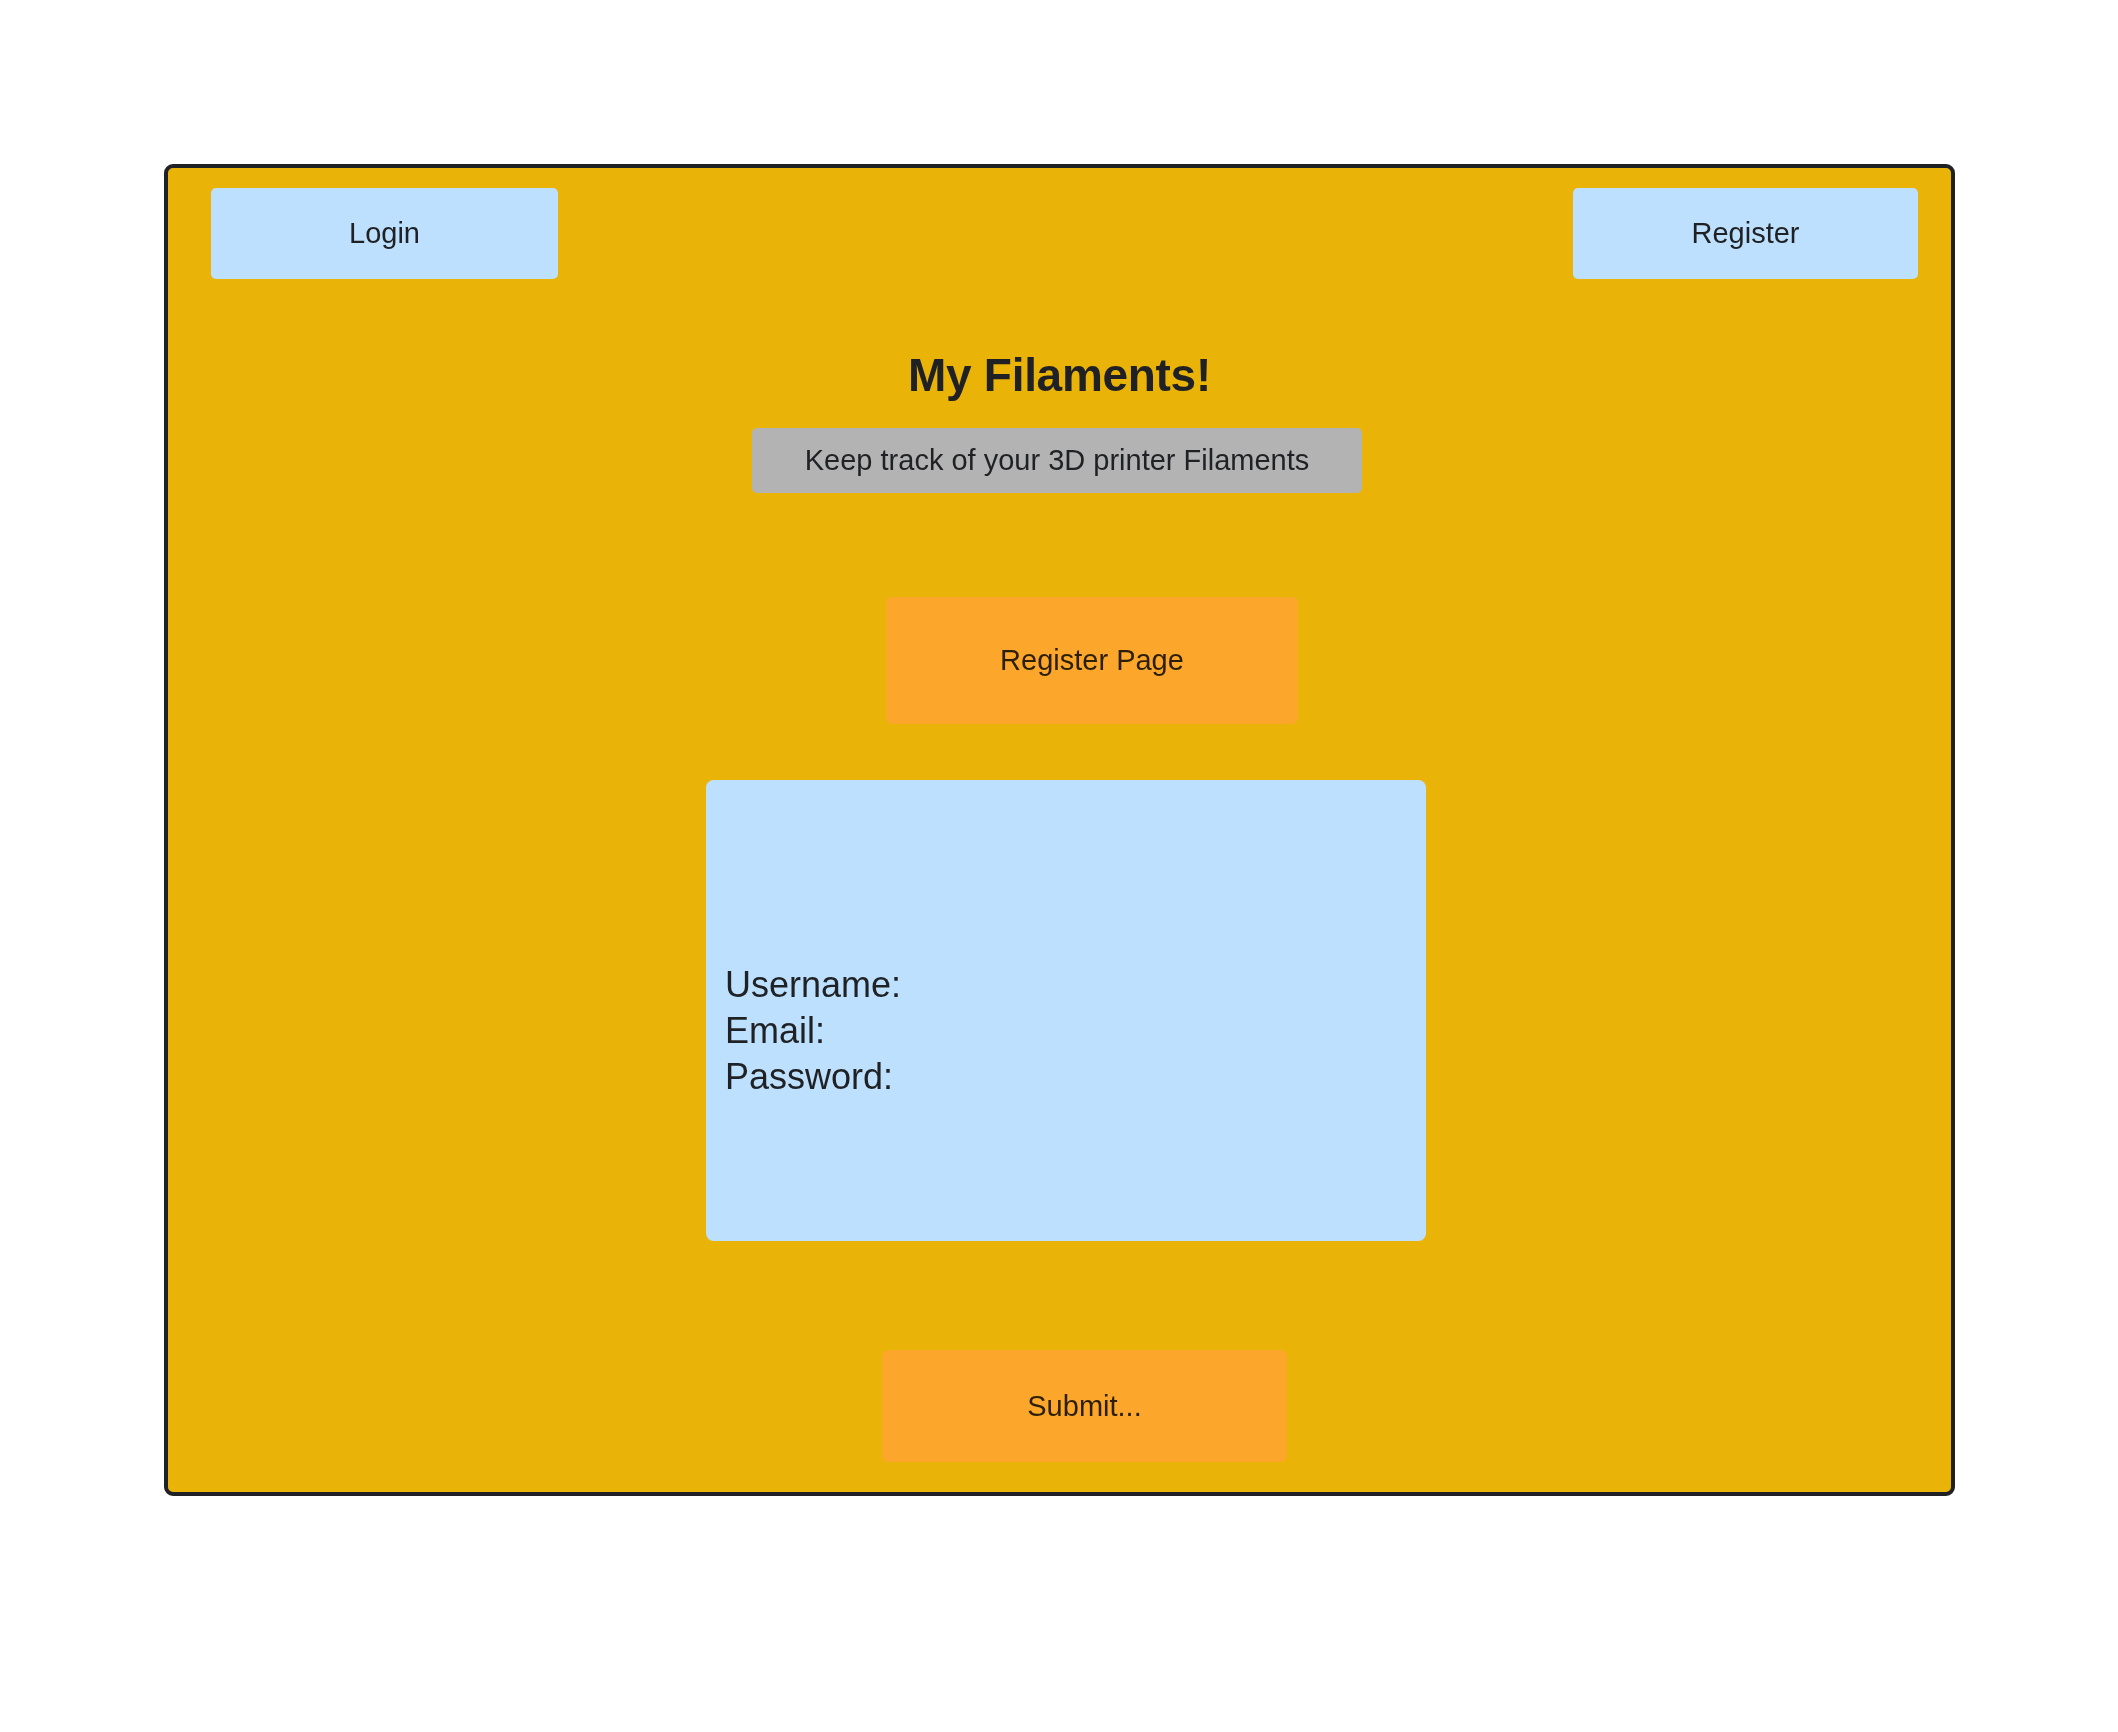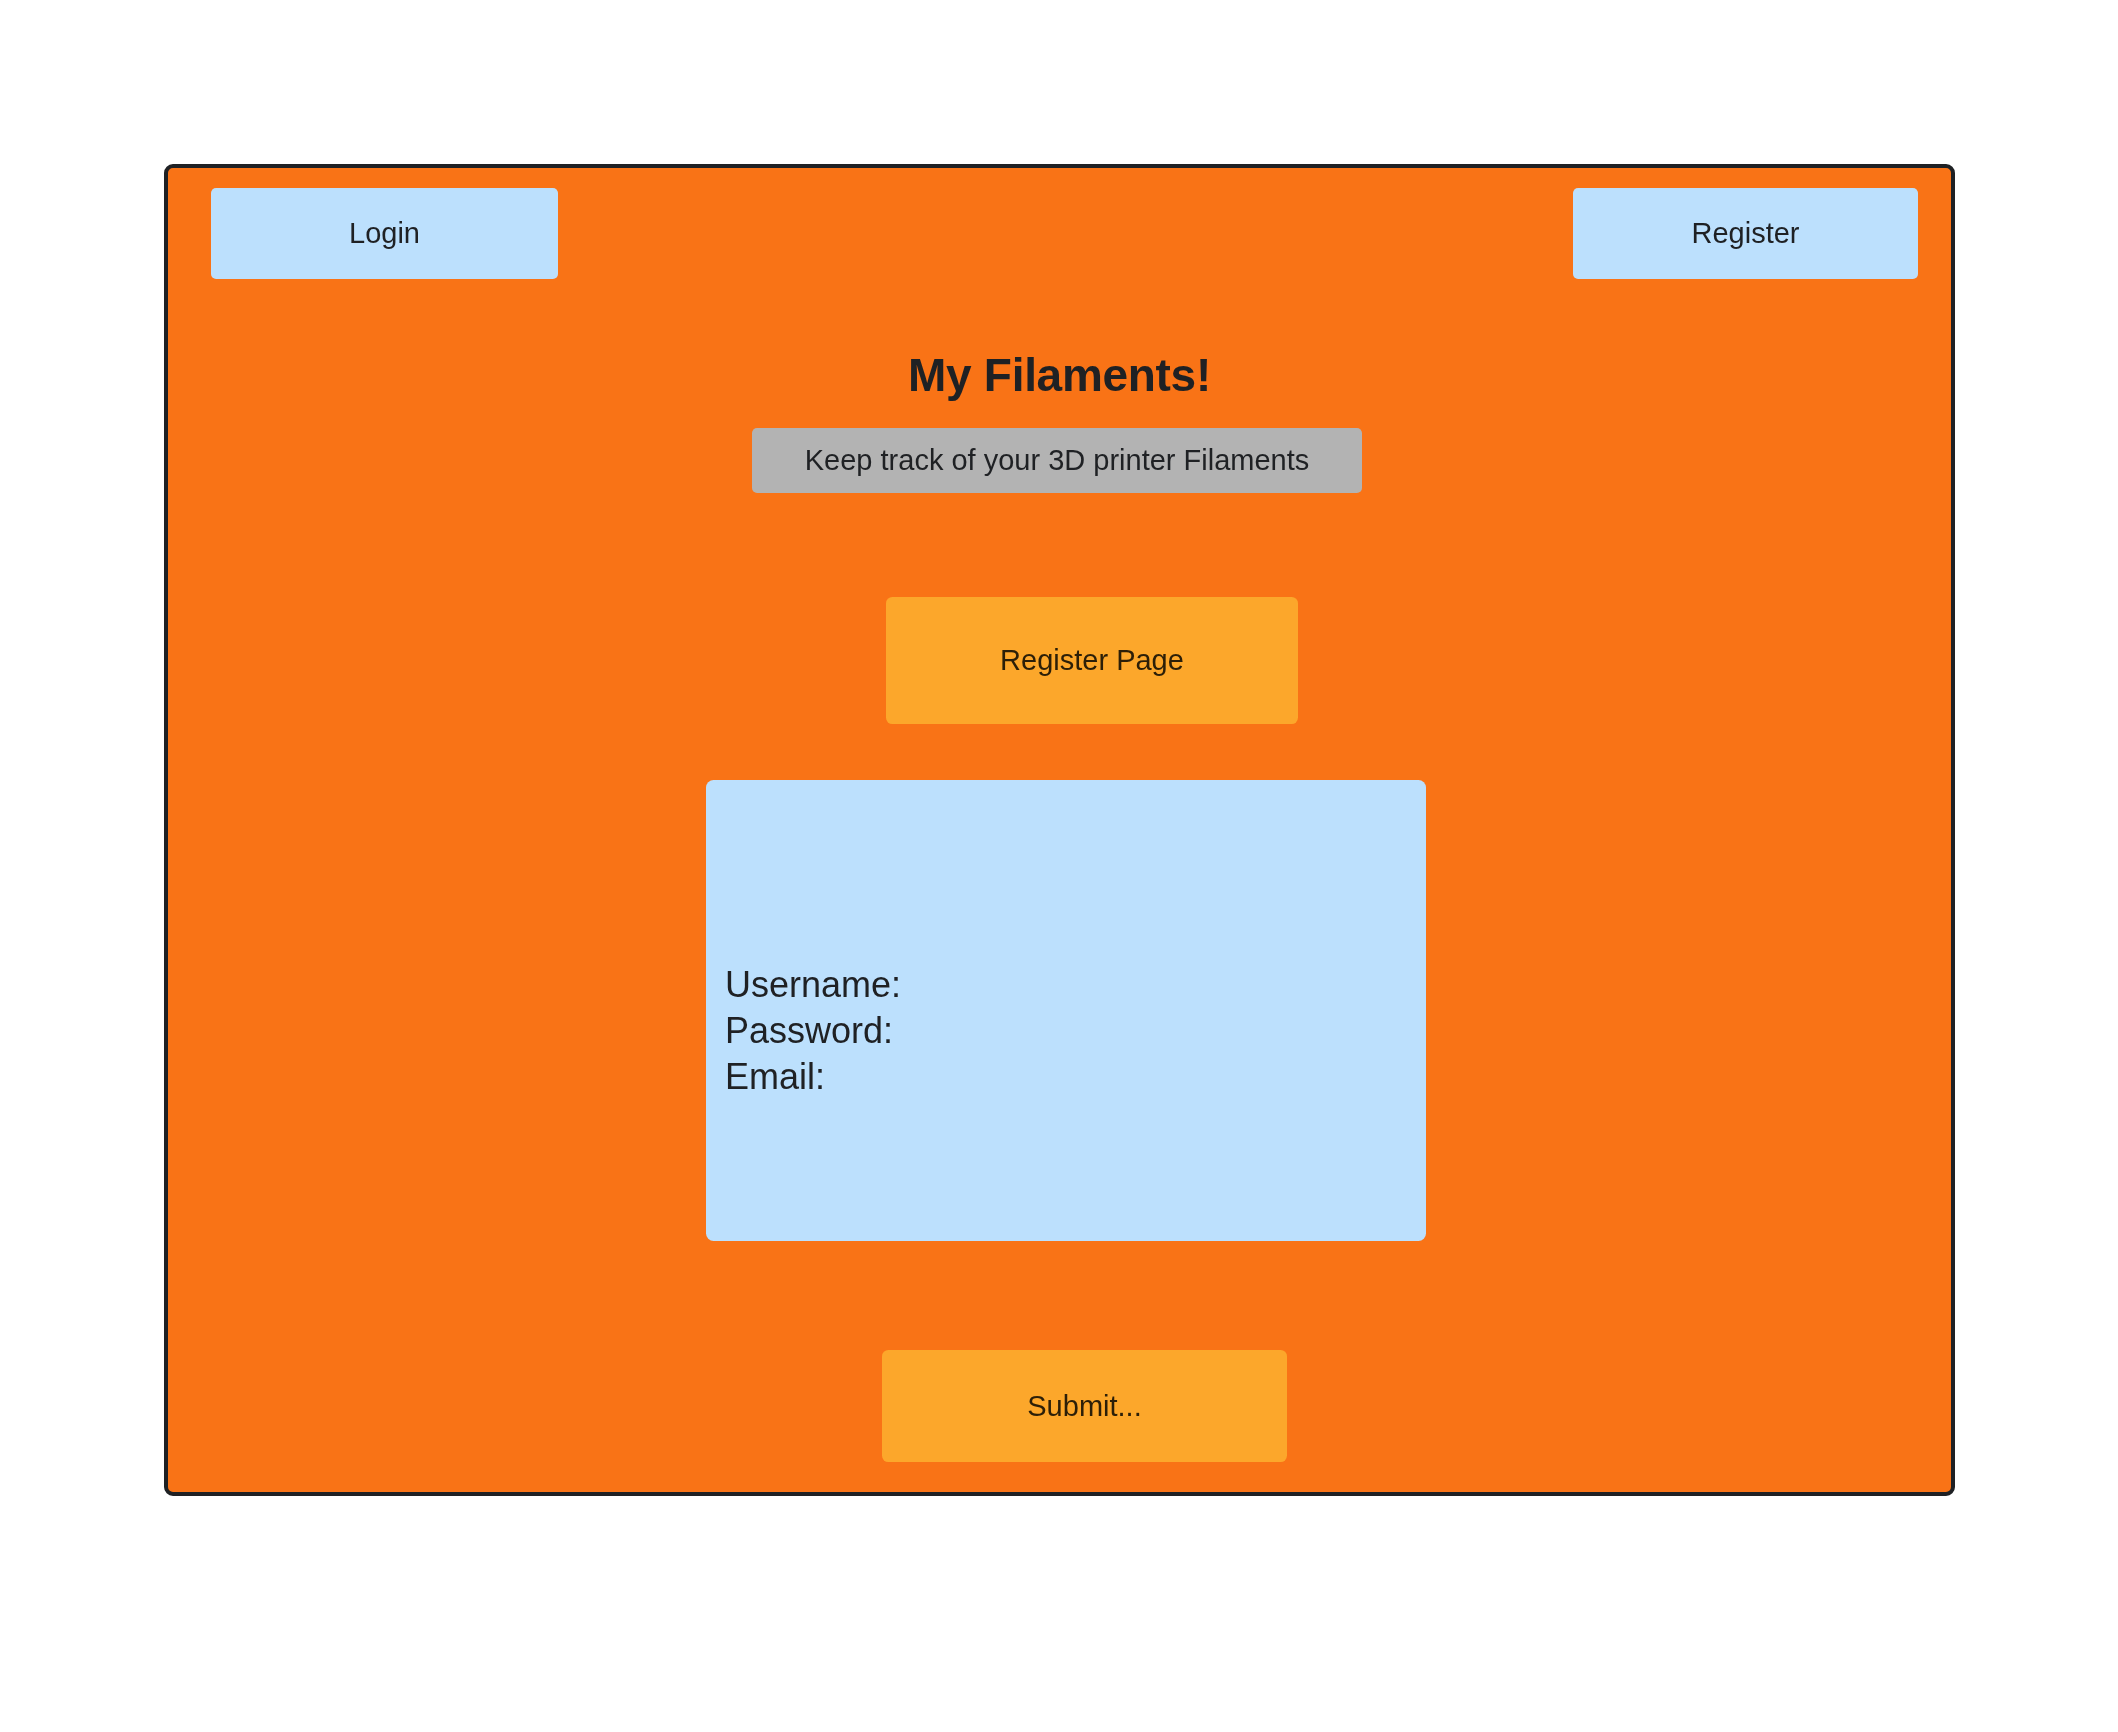--- a/index.html
+++ b/index.html
@@ -19,21 +19,21 @@
   
   .window-frame {
     position: absolute;
     left: 164px;
     top: 164px;
     width: 1791px;
     height: 1332px;
     box-sizing: border-box;
     border: 4.4px solid #1f2124;
     border-radius: 9px;
-    background: #f97316;
+    background: #eab308;
   }
 
   
   .nav-button {
     position: absolute;
     background: #bce0fd;
     border: none;
     border-radius: 5.1px;
     font-family: "Liberation Sans", sans-serif;
     font-size: 29px;
@@ -153,21 +153,21 @@
 
   <h1 class="page-title">My Filaments!</h1>
 
   <div class="tagline-banner">Keep track of your 3D printer Filaments</div>
 
   <button class="orange-button btn-register-page">Register Page</button>
 
   <div class="form-panel">
     <div class="form-fields">
       <div class="field-label">Username:</div>
+      <div class="field-label">Email:</div>
       <div class="field-label">Password:</div>
-      <div class="field-label">Email:</div>
     </div>
   </div>
 
   <button class="orange-button btn-submit">Submit...</button>
 
 </div>
 
 
 </body></html>

